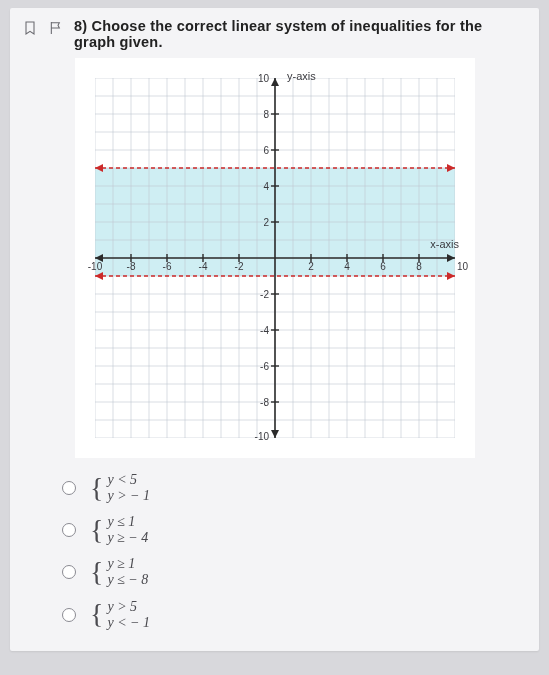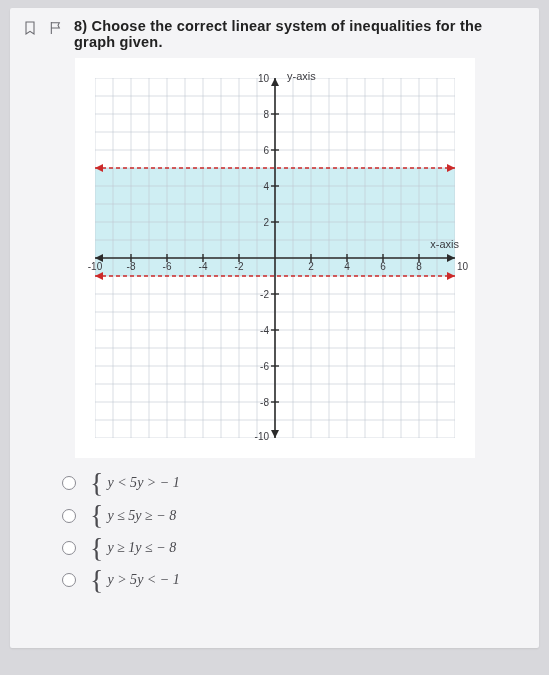--- a/index.html
+++ b/index.html
@@ -60,21 +60,21 @@
       gap:4px;
       font-family: "Times New Roman", serif;
       font-size: 14px;
       color:#4a4a4f;
     }
     .brace {
       font-size: 28px;
       line-height: 0.8;
       color:#4a4a4f;
     }
-    .lines { display:flex; flex-direction:row; line-height:1.15;align-items:flex-end; }
+    .lines { display:flex; flex-direction:column; line-height:1.15; }
     .lines span { white-space:nowrap; font-style: italic; }
   </style>
 </head>
 <body>
 
 <div class="paper">
 
   <div class="header-row">
     <svg class="hicon" viewBox="0 0 24 24">
         <path d="M6 3h12v18l-6-4-6 4z"></path>
@@ -227,22 +227,22 @@
           <span>y &gt; − 1</span>
         </span>
       </span>
     </label>
 
     <label class="opt">
       <span class="radio"></span>
       <span class="brace-group">
         <span class="brace">{</span>
         <span class="lines">
-          <span>y ≤ 5</span>
-          <span>y ≥ − 8</span>
+          <span>y ≤ 1</span>
+          <span>y ≥ − 4</span>
         </span>
       </span>
     </label>
 
     <label class="opt">
       <span class="radio"></span>
       <span class="brace-group">
         <span class="brace">{</span>
         <span class="lines">
           <span>y ≥ 1</span>

